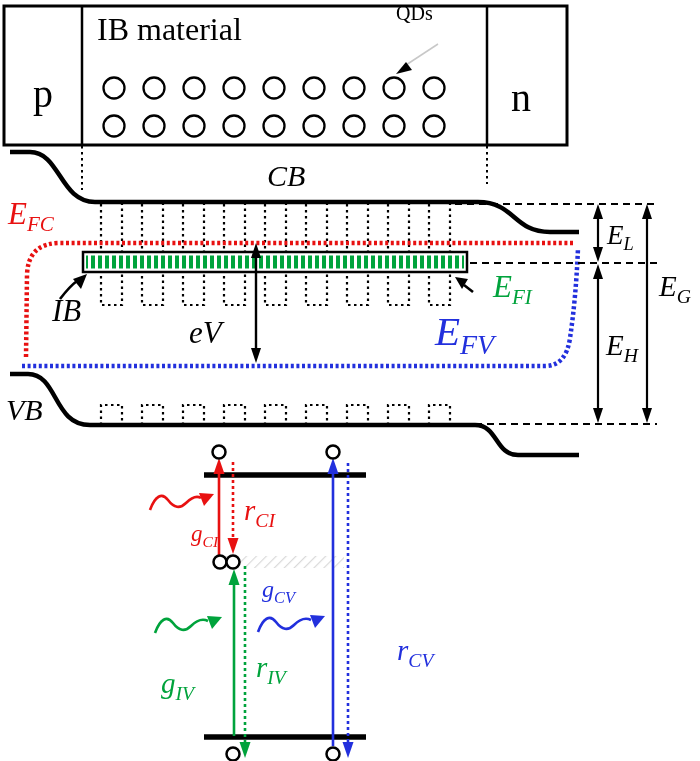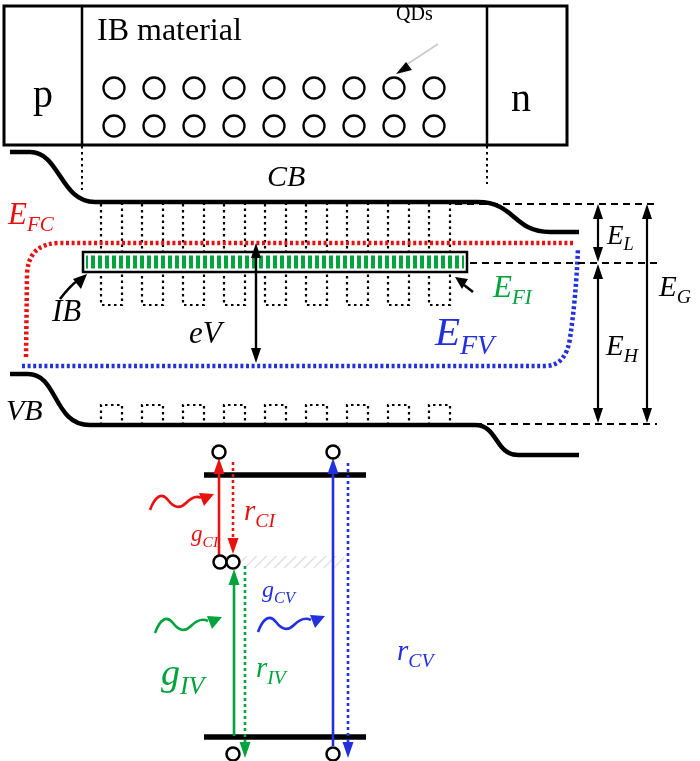--- a/index.html
+++ b/index.html
@@ -201,18 +201,18 @@
   <div class="lbl c-red" style="left:8px; top:198px; font-size:31px;"><span class="it">E</span><sub>FC</sub></div>
   <div class="lbl c-green" style="left:477px; top:271px; font-size:31px;margin-left:16px;"><span class="it">E</span><sub>FI</sub></div>
   <div class="lbl c-blue" style="left:435px; top:311px; font-size:41px;"><span class="it">E</span><sub>FV</sub></div>
 
   <div class="lbl" style="left:607px; top:222px; font-size:27px;"><span class="it">E</span><sub>L</sub></div>
   <div class="lbl" style="left:659px; top:272px; font-size:29px;"><span class="it">E</span><sub>G</sub></div>
   <div class="lbl" style="left:606px; top:331px; font-size:29px;"><span class="it">E</span><sub>H</sub></div>
 
   <div class="lbl c-red" style="left:156px; top:522px; font-size:23px;margin-left:35px;"><span class="it">g</span><sub>CI</sub></div>
   <div class="lbl c-red" style="left:244px; top:496px; font-size:29px;"><span class="it">r</span><sub>CI</sub></div>
-  <div class="lbl c-green" style="left:161px; top:653px; font-size:38px;"><span class="it">g</span><sub>IV</sub></div>
+  <div class="lbl c-green" style="left:161px; top:669px; font-size:29px;"><span class="it">g</span><sub>IV</sub></div>
   <div class="lbl c-green" style="left:256px; top:653px; font-size:29px;"><span class="it">r</span><sub>IV</sub></div>
   <div class="lbl c-blue" style="left:262px; top:577px; font-size:24px;"><span class="it">g</span><sub>CV</sub></div>
   <div class="lbl c-blue" style="left:366px; top:636px; font-size:29px;margin-left:31px;"><span class="it">r</span><sub>CV</sub></div>
 
 </div>
 
 </body></html>

